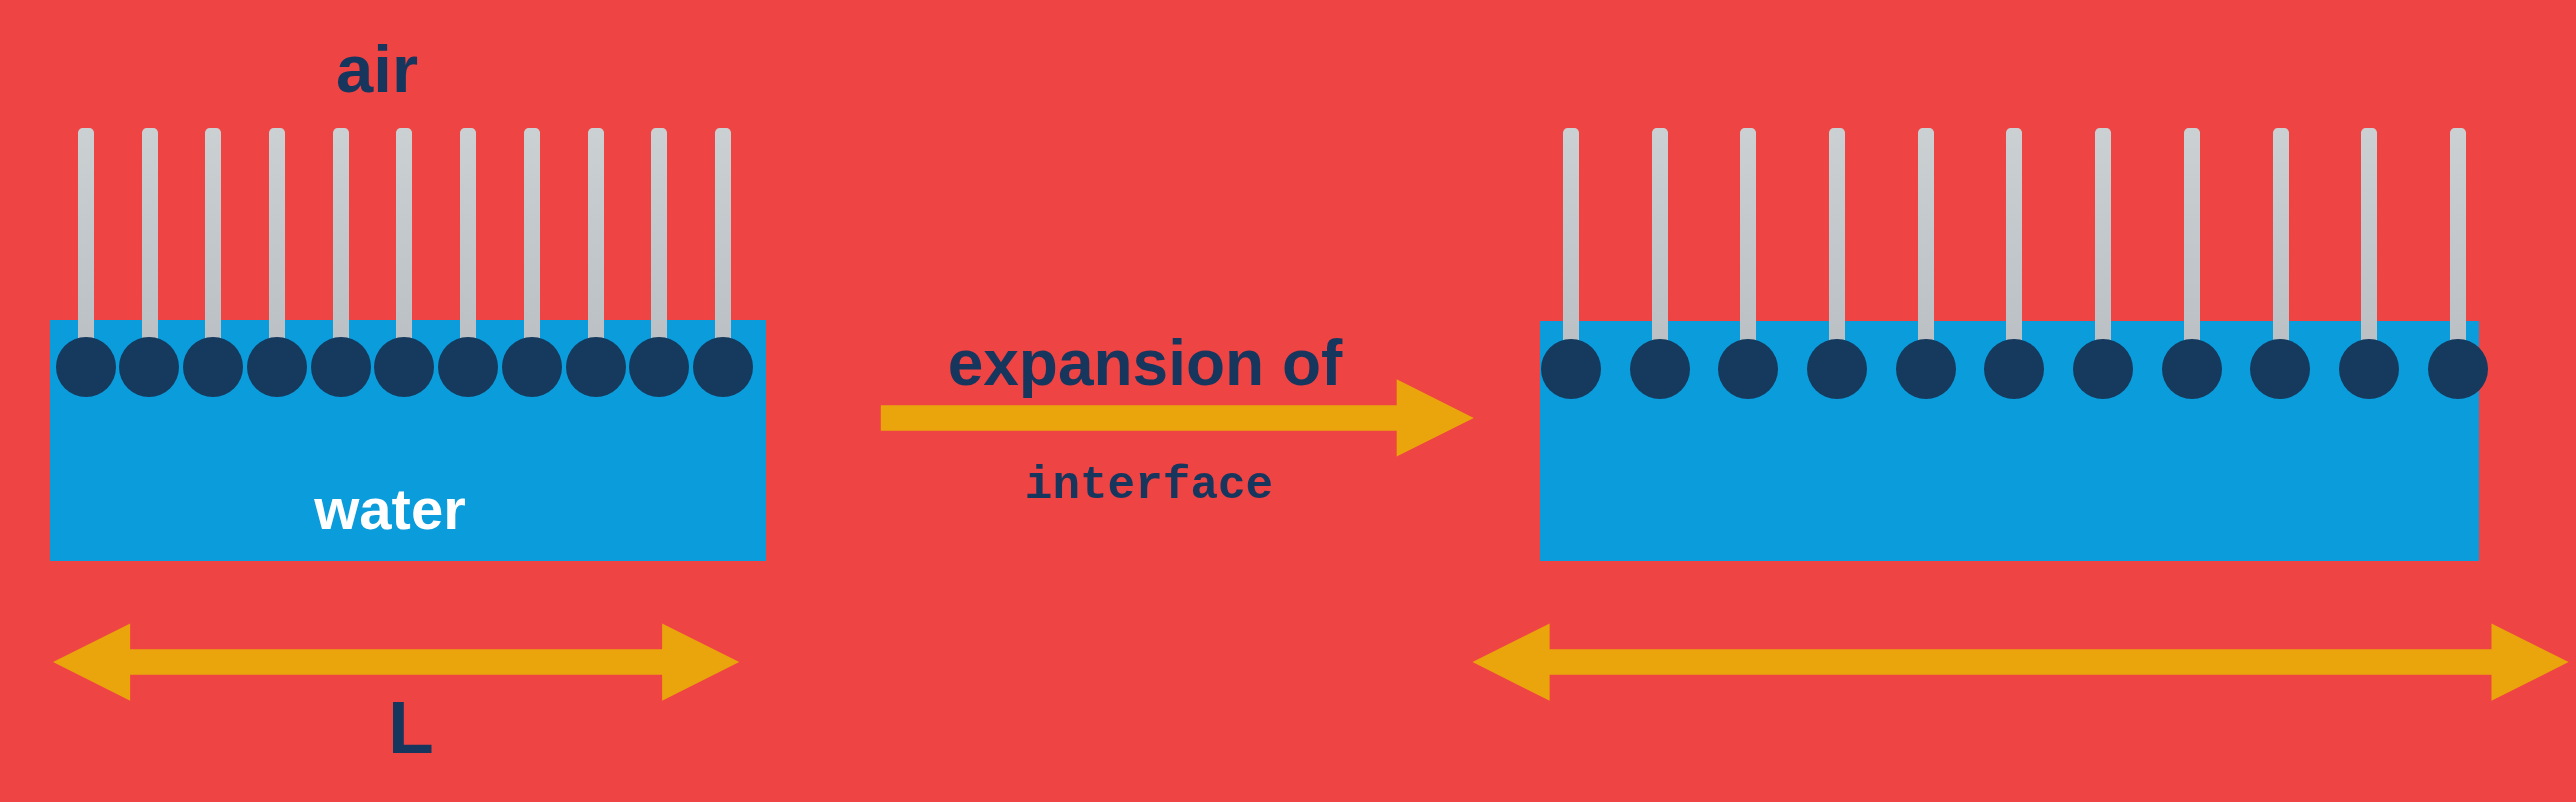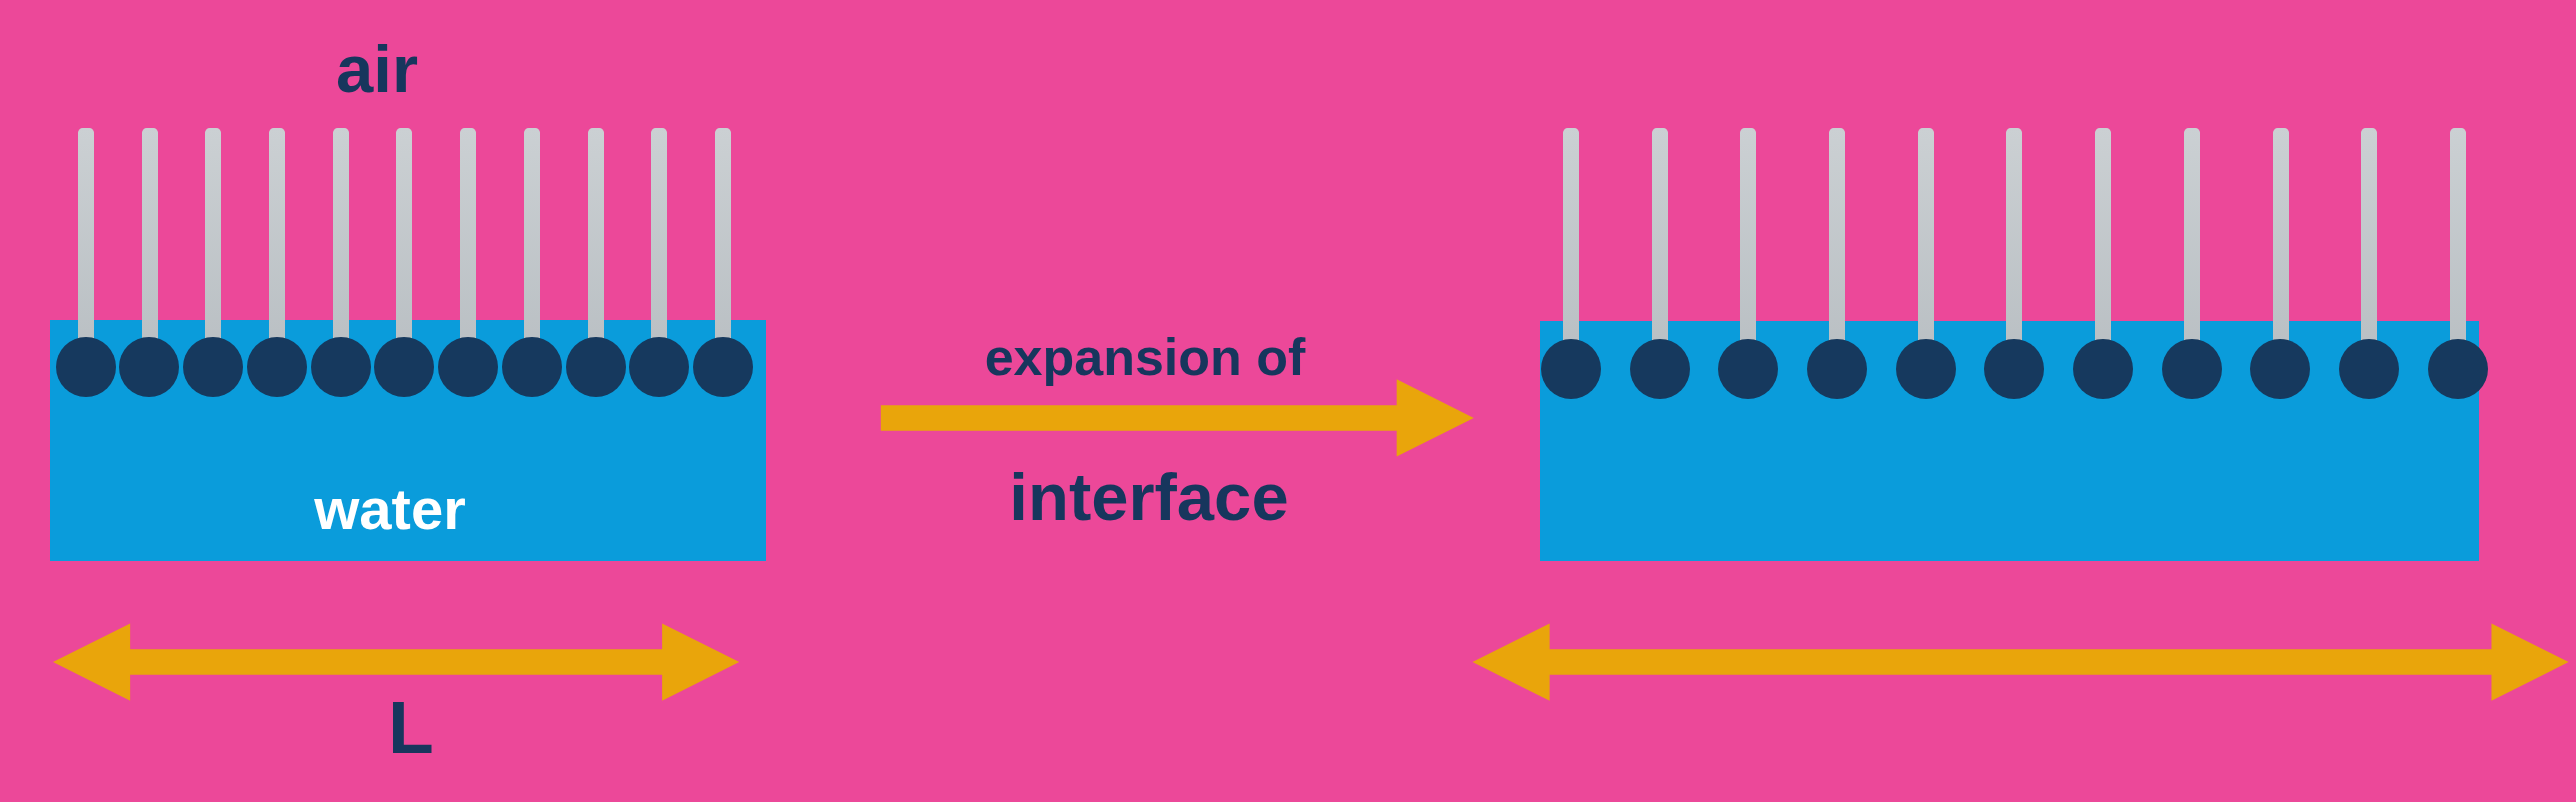--- a/index.html
+++ b/index.html
@@ -1,20 +1,20 @@
 <!DOCTYPE html>
 <html style="font-size:10.7px"><head>
 <meta charset="utf-8">
 <style>
   html, body { margin: 0; padding: 0; background: #ffffff; }
   #canvas {
     position: relative;
     width: 2576px;
     height: 803px;
-    background: #ec4899;
+    background: #ef4444;
     overflow: hidden;
     font-family: "Liberation Sans", sans-serif;
   }
   .label {
     position: absolute;
     transform: translateX(-50%);
     white-space: nowrap;
     line-height: 1;
     color: #17365D;
     font-weight: 600;
@@ -31,23 +31,23 @@
 <div id="canvas">
 
   <div class="label" id="air-label" style="left: 377px; top: 35px; font-size: 67px; color: rgb(23, 54, 93);">air</div>
 
   <div class="water-rect" id="water-left" style="left: 50px; top: 320px; width: 716px; height: 241px; background: rgb(10, 156, 219);"></div>
 
   <div class="label" id="water-label" style="left: 390px; top: 480px; font-size: 58px; color: rgb(255, 255, 255);">water</div>
 
   <div class="label bold" id="length-label-left" style="left: 411px; top: 690px; font-size: 75px; color: rgb(23, 54, 93);">L</div>
 
-  <div class="label" id="expansion-label" style="left: 1145px; top: 331px; font-size: 52px; color: rgb(23, 54, 93);">expansion of</div>
+  <div class="label" id="expansion-label" style="left: 1145px; top: 331px; font-size: 64px; color: rgb(23, 54, 93);">expansion of</div>
 
-  <div class="label" id="interface-label" style="left: 1149px; top: 463px; font-size: 67px; color: rgb(23, 54, 93);">interface</div>
+  <div class="label" id="interface-label" style="left: 1149px; top: 463px; font-size: 46px; color: rgb(23, 54, 93); font-family: Liberation Mono, monospace;">interface</div>
 
   <div class="water-rect" id="water-right" style="left: 1540px; top: 321px; width: 939px; height: 240px; background: rgb(10, 156, 219);"></div>
 
 
   <svg class="arrow" id="arrow-layer" viewBox="0 0 3840 1197" width="2576" height="803">
       <polygon points="79,987 194,929.5 194,968 987,968 987,929.5 1102,987 987,1044.5 987,1006 194,1006 194,1044.5" fill="#E9A50B"></polygon>
       <polygon points="1313,604 2082,604 2082,565.5 2197,623 2082,680.5 2082,642 1313,642" fill="#E9A50B"></polygon>
       <polygon points="2195,987 2310,929.5 2310,968 3714,968 3714,929.5 3829,987 3714,1044.5 3714,1006 2310,1006 2310,1044.5" fill="#E9A50B"></polygon>
     </svg>
 

